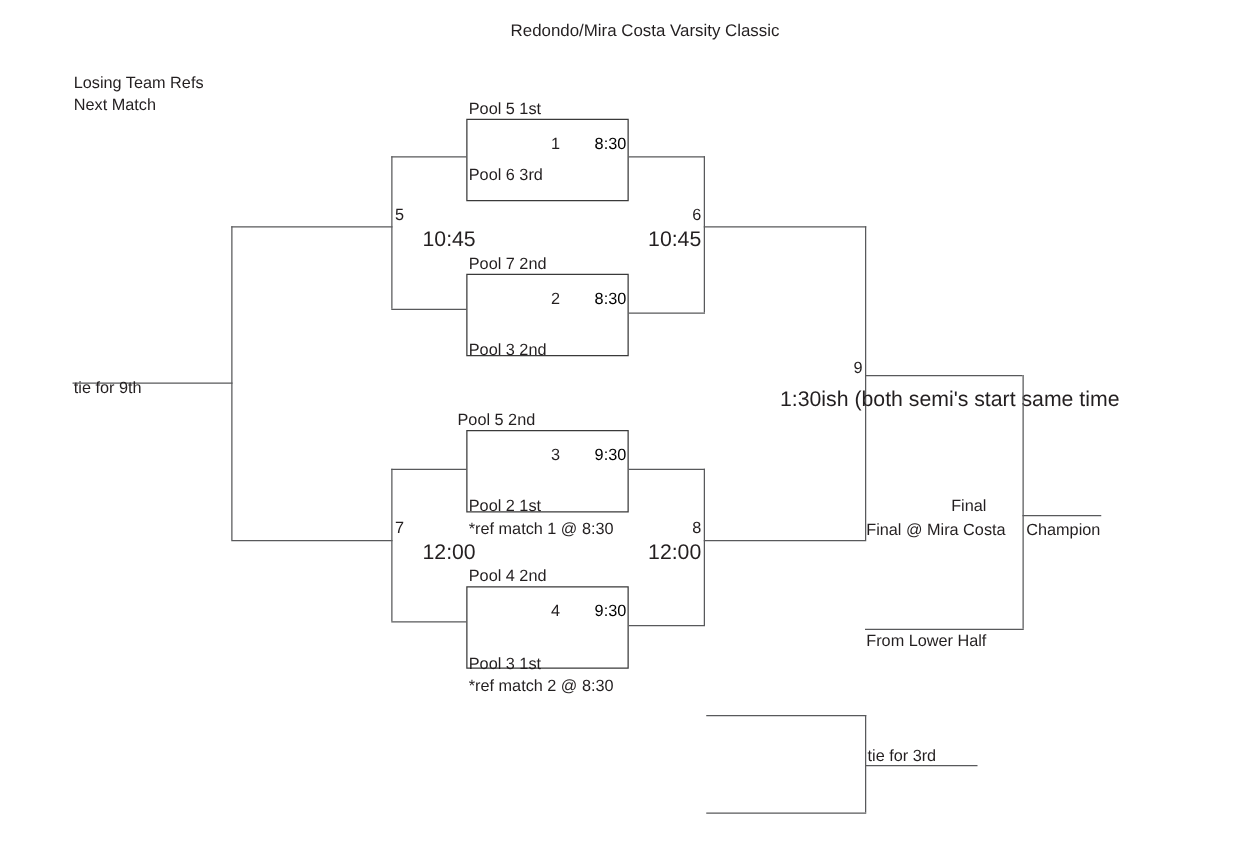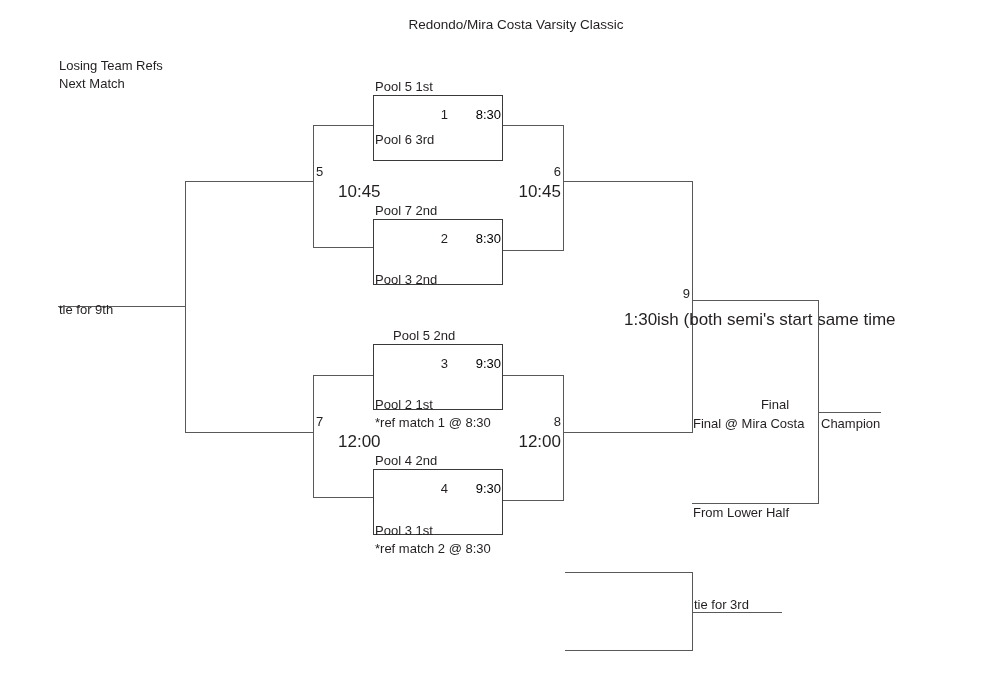--- a/index.html
+++ b/index.html
@@ -113,21 +113,21 @@
   <div class="node-id" style="left:528px; top:164px; width:33px; text-align:right;">6</div>
   <div class="node-time" style="left:500px; top:182px; width:61px; text-align:right;">10:45</div>
   <div class="hline" style="left:563px; top:181px; width:130px;"></div>
 
   <div class="vline" style="left:313px; top:375px; height:122px;"></div>
   <div class="hline" style="left:313px; top:375px; width:61px;"></div>
   <div class="hline" style="left:313px; top:497px; width:61px;"></div>
   <div class="node-id" style="left:316px; top:414px;">7</div>
   <div class="node-time" style="left:338px; top:432px;">12:00</div>
 
-  <div class="lbl" style="left:393px; top:328px;">Pool 5 2nd</div>
+  <div class="lbl" style="left:366px; top:328px;">Pool 5 2nd</div>
   <div class="matchbox" style="left:373px; top:344px; width:130px; height:66px;"></div>
   <div class="mb-num" style="left:373px; top:356px; width:75px; text-align:right;">3</div>
   <div class="mb-time" style="left:373px; top:356px; width:128px; text-align:right;">9:30</div>
   <div class="lbl" style="left:375px; top:397px;">Pool 2 1st</div>
   <div class="lbl" style="left:375px; top:415px;">*ref match 1 @ 8:30</div>
 
   <div class="lbl" style="left:375px; top:453px;">Pool 4 2nd</div>
   <div class="matchbox" style="left:373px; top:469px; width:130px; height:66px;"></div>
   <div class="mb-num" style="left:373px; top:481px; width:75px; text-align:right;">4</div>
   <div class="mb-time" style="left:373px; top:481px; width:128px; text-align:right;">9:30</div>

